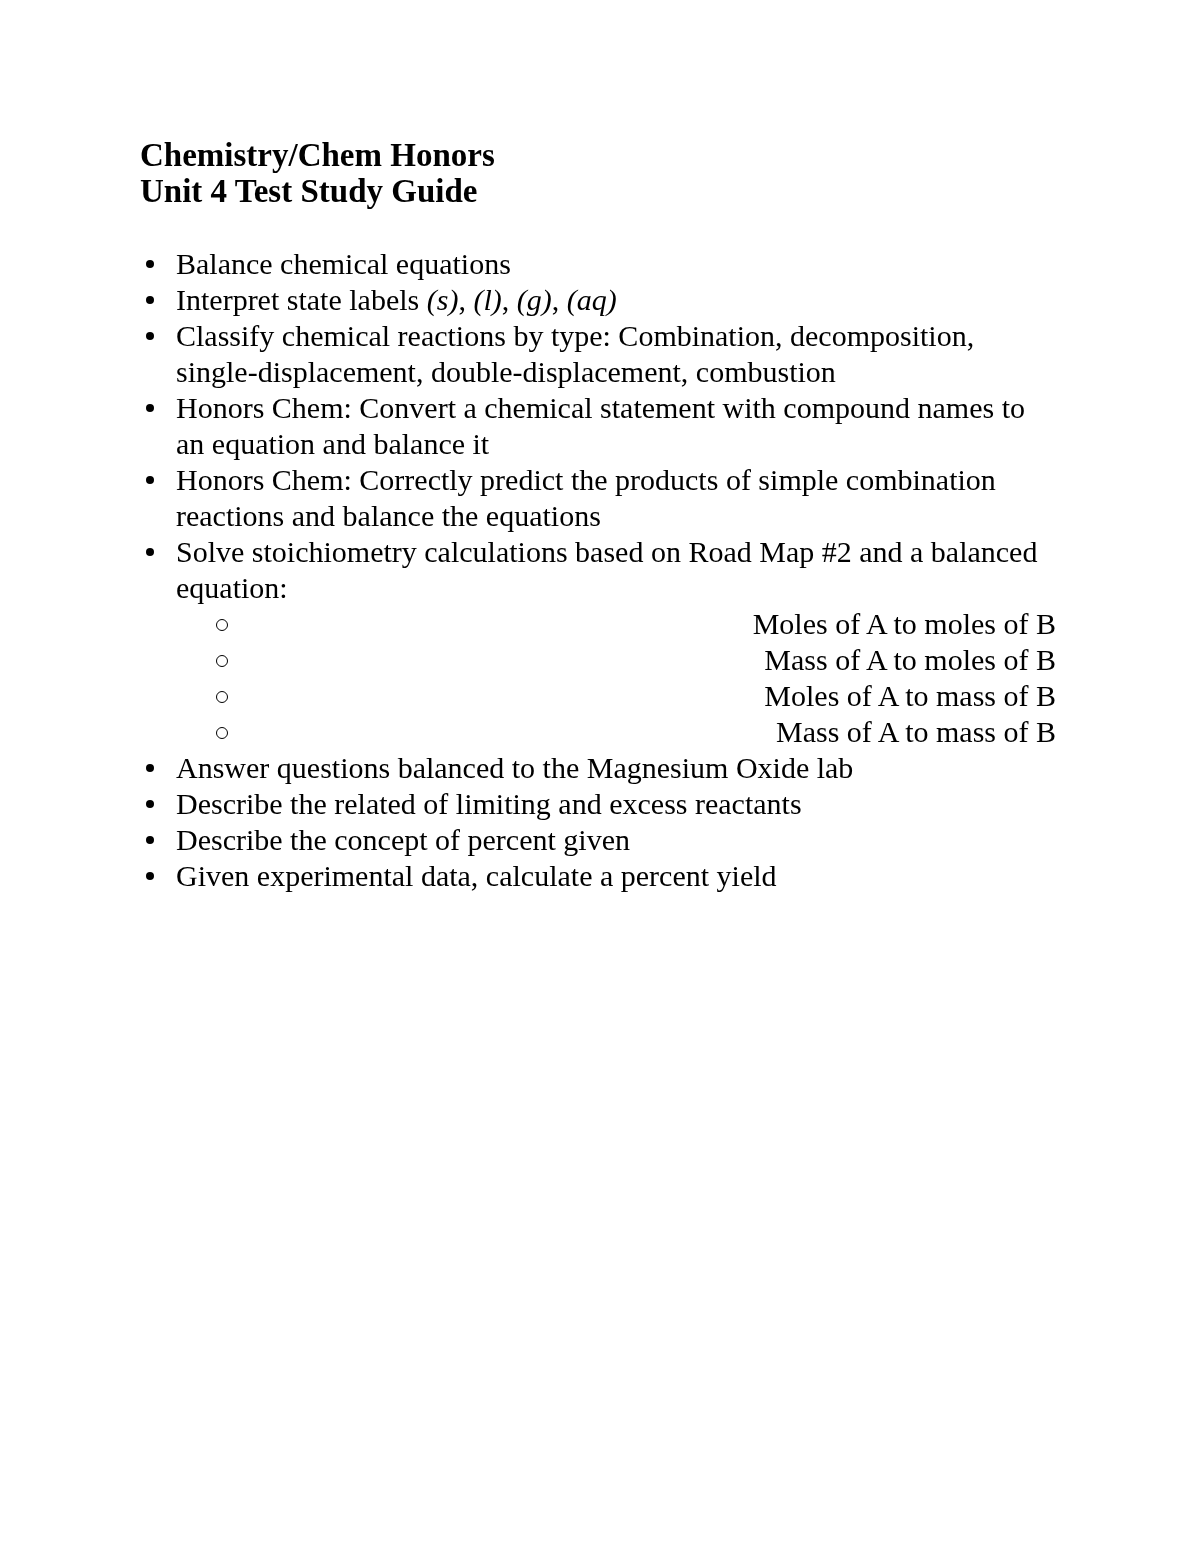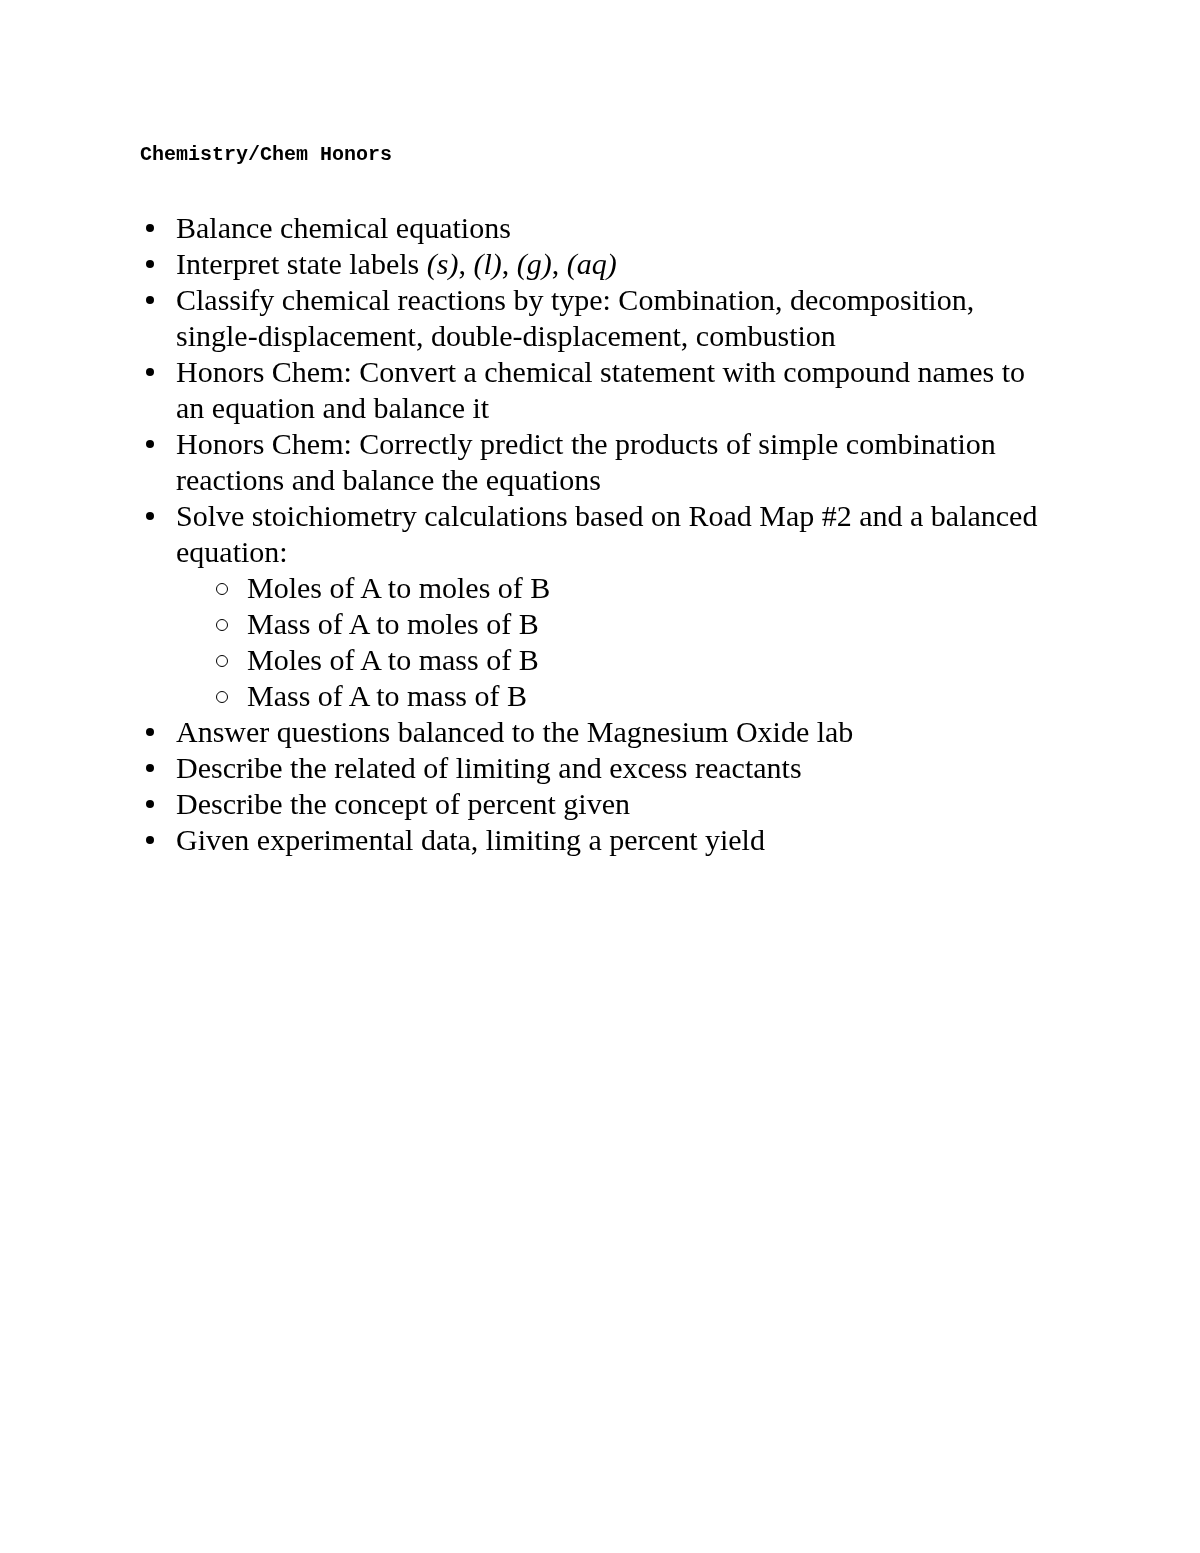--- a/index.html
+++ b/index.html
@@ -15,25 +15,24 @@
     background: #ffffff;
     overflow: hidden;
   }
   .content {
     position: absolute;
     left: 140px;
     top: 137px;
     width: 916px;
   }
   .title-line {
-    font-size: 20px;
+    font-size: 33px;
     font-weight: bold;
     line-height: 36px;
     white-space: nowrap;
-    font-family: Liberation Mono, monospace;
   }
   ul.bullets {
     list-style: none;
     margin-top: 37px;
     font-size: 30px;
     line-height: 36px;
   }
   ul.bullets > li {
     position: relative;
     padding-left: 36px;
@@ -47,20 +46,21 @@
     height: 8px;
     border-radius: 50%;
     background: #000000;
   }
   ul.sub {
     list-style: none;
   }
   ul.sub > li {
     position: relative;
     padding-left: 71px;
+    text-align: right;
   }
   ul.sub > li::before {
     content: "";
     position: absolute;
     left: 40px;
     top: 13px;
     width: 10px;
     height: 10px;
     border-radius: 50%;
     border: 1.6px solid #000000;
@@ -70,20 +70,21 @@
   .i { font-style: italic; }
 </style>
 </head>
 <body>
 
 <div class="page">
   <div class="content">
 
     <header>
       <div class="title-line">Chemistry/Chem Honors</div>
+      <div class="title-line">Unit 4 Test Study Guide</div>
     </header>
 
     <ul class="bullets">
 
       <li>
         <span>Balance chemical equations</span>
       </li>
 
       <li>
         <span><span>Interpret state labels </span><span class="i">(s)</span><span>, </span><span class="i">(l)</span><span>, </span><span class="i">(g)</span><span>, </span><span class="i">(aq)</span></span>
@@ -127,18 +128,18 @@
       <li>
         <span>Describe the related of limiting and excess reactants</span>
       </li>
 
 
       <li>
         <span>Describe the concept of percent given</span>
       </li>
 
       <li>
-        <span>Given experimental data, limiting a percent yield</span>
+        <span>Given experimental data, calculate a percent yield</span>
       </li>
 
     </ul>
   </div>
 </div>
 
 </body></html>

